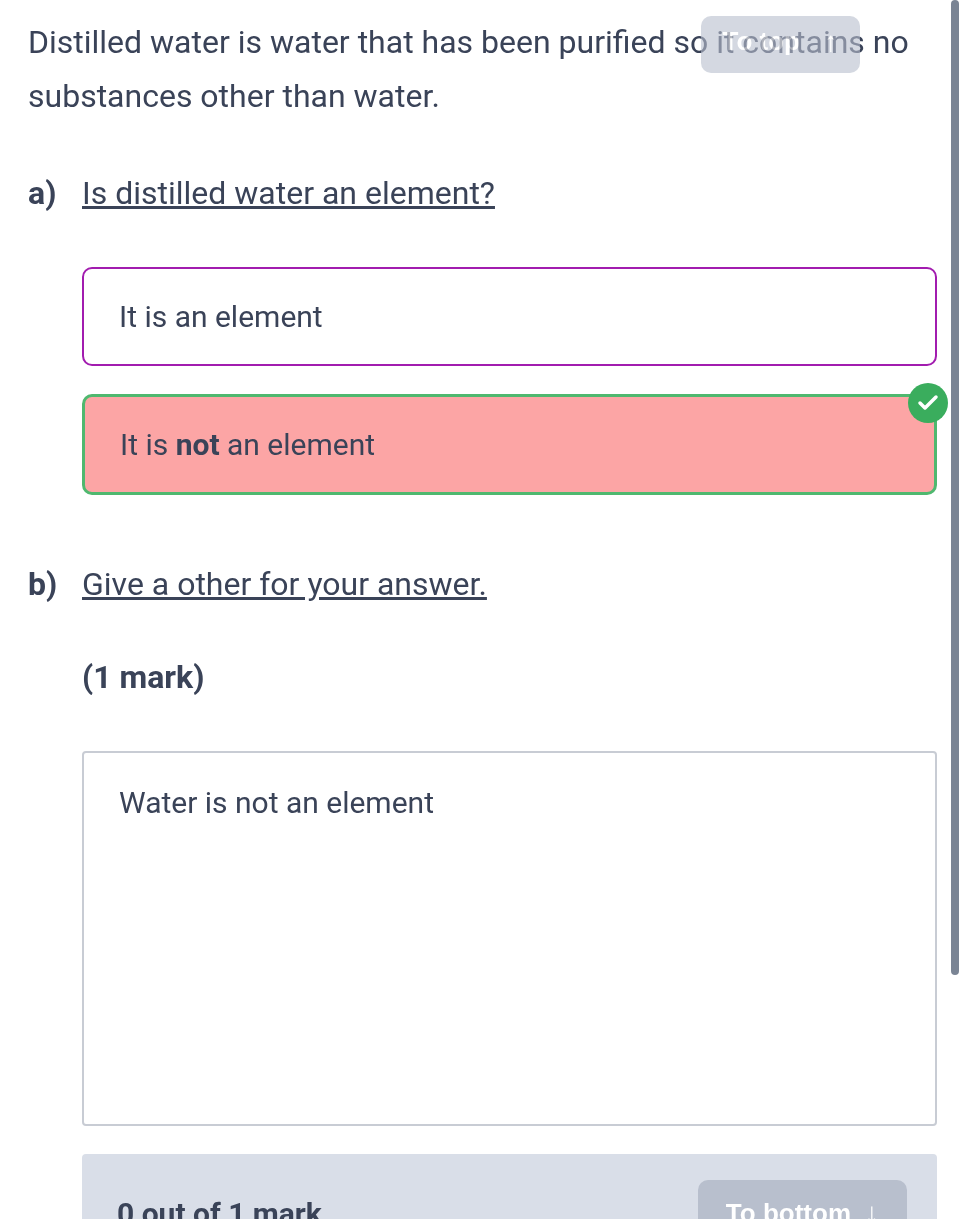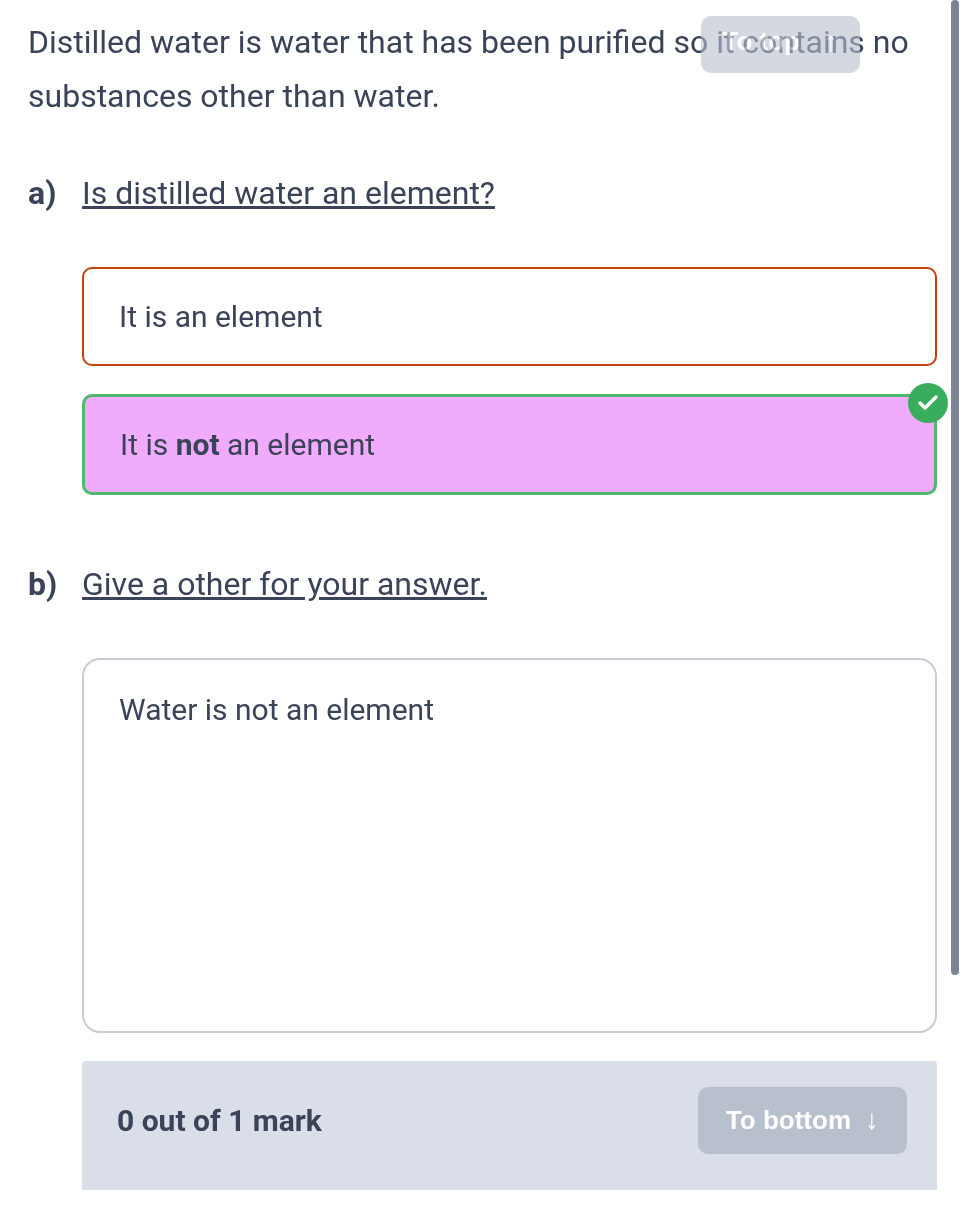--- a/index.html
+++ b/index.html
@@ -59,52 +59,52 @@
       text-decoration: underline;
     }
     .mark-text {
       font-size: 32px;
       font-weight: 700;
       color: #3a4358;
       margin-bottom: 55px;
     }
     .option {
       position: relative;
-      border: 2px solid #c2410c;
+      border: 2px solid #a21caf;
       border-radius: 10px;
       padding: 30px 35px;
       margin-bottom: 28px;
       font-size: 30px;
       color: #3a4358;
       background: #ffffff;
       cursor: pointer;
     }
     .option.correct {
-      background: #f0abfc;
+      background: #fca5a5;
       border: 3px solid #4fb86f;
     }
     .check-badge {
       position: absolute;
       top: -14px;
       right: -14px;
       width: 40px;
       height: 40px;
       background: #3aad5d;
       border-radius: 50%;
       display: flex;
       align-items: center;
       justify-content: center;
     }
     .check-badge svg {
       width: 24px;
       height: 24px;
     }
     .textarea-box {
       border: 2px solid #c8ccd4;
-      border-radius: 18px;
+      border-radius: 4px;
       padding: 32px 35px;
       font-size: 30px;
       color: #3a4358;
       min-height: 375px;
       margin-bottom: 28px;
       width: 100%;
       font-family: inherit;
       resize: none;
     }
     .score-bar {
@@ -187,20 +187,21 @@
           </svg>
         </span>
       </div>
     </div>
   </div>
 
   <div class="question-block">
     <div class="question-label">b)</div>
     <div class="question-body">
       <p class="question-text" style="margin-bottom:55px;">Give a other for your answer.</p>
+      <p class="mark-text">(1 mark)</p>
 
       <div class="textarea-box">
         <span>Water is not an element</span>
       </div>
 
       <div class="score-bar">
         <span class="score-text">0 out of 1 mark</span>
         <button class="to-bottom-btn">
           <span>To bottom</span>
           <span class="arrow-icon">↓</span>

